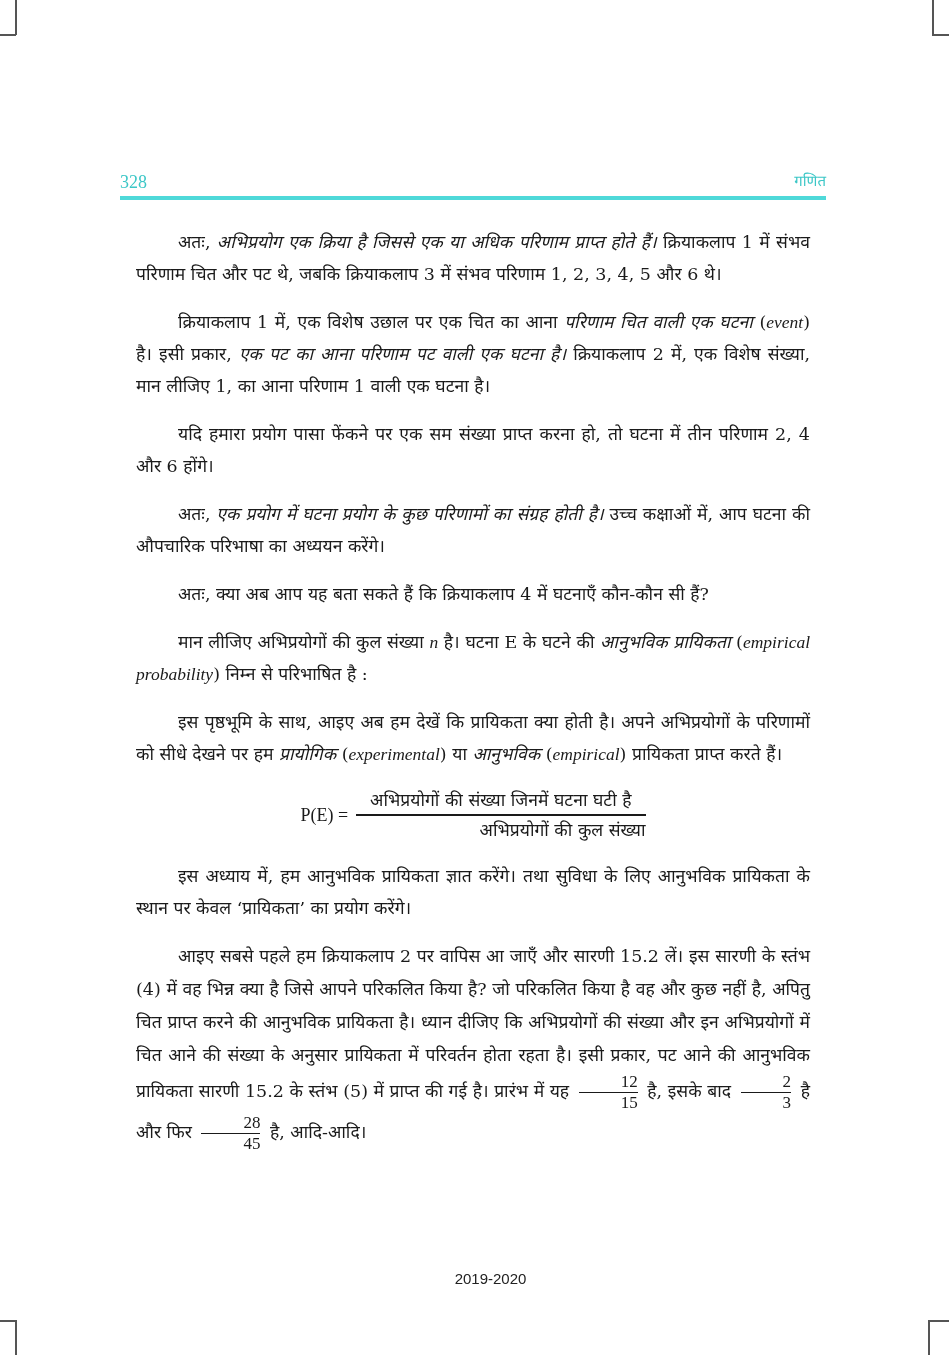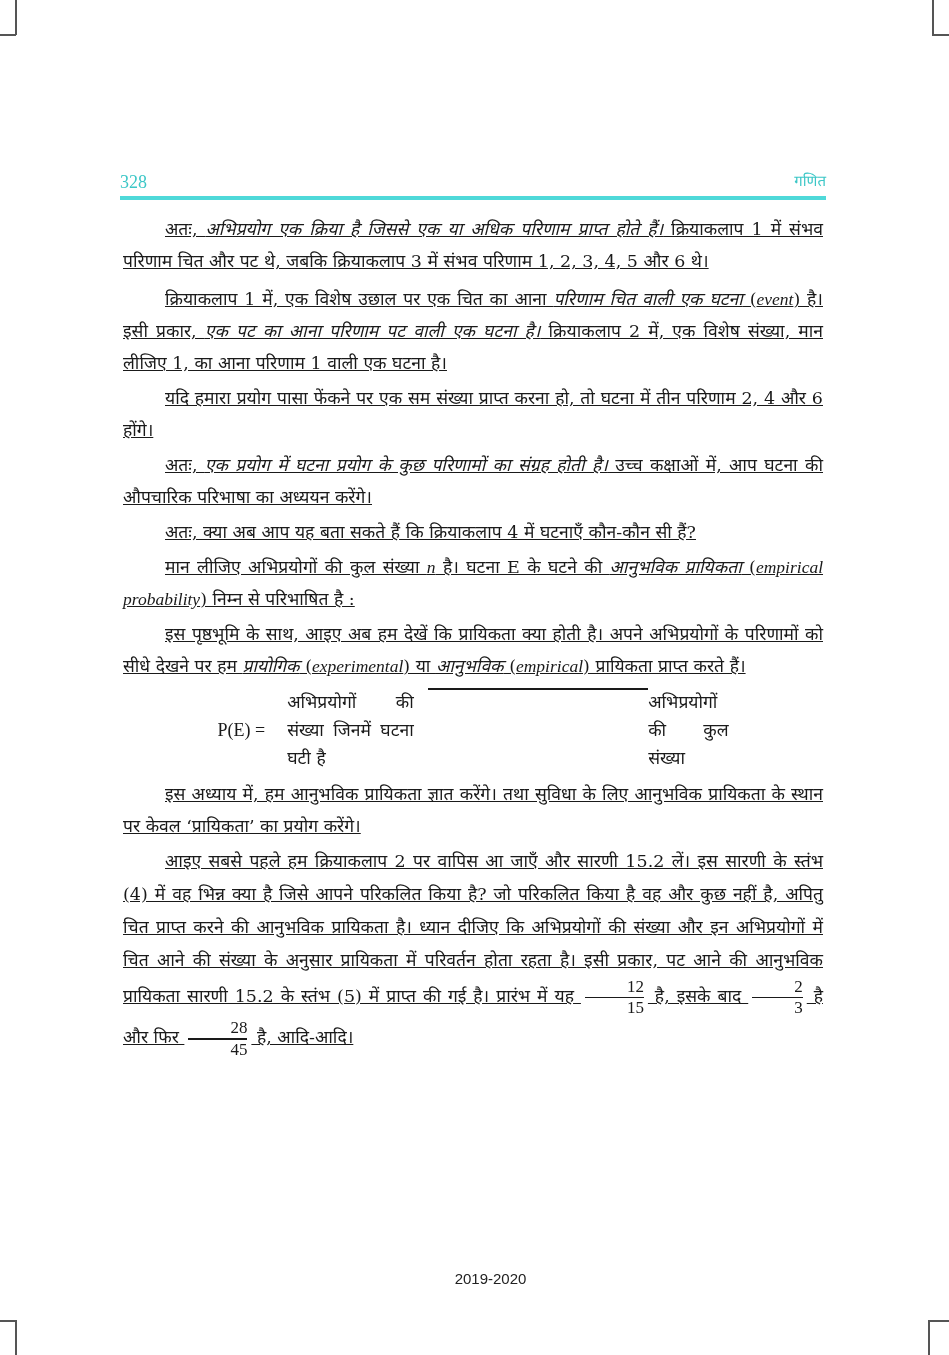--- a/index.html
+++ b/index.html
@@ -4,27 +4,27 @@
 <style>
   html, body { margin: 0; padding: 0; background: #ffffff; }
   body { width: 949px; height: 1355px; position: relative; overflow: hidden;
          font-family: "DejaVu Serif", "Liberation Serif", serif; color: #1a1a1a; }
   .crop { position: absolute; background: #555; }
   .header { position: absolute; left: 120px; top: 170px; width: 706px; height: 30px; }
   .page-num { position: absolute; left: 0; top: 2px; font-family: "Liberation Serif", serif; font-size: 18px; color: #3cc7c7; }
   .running-title { position: absolute; right: 0; top: 0; font-size: 15px; color: #3cc7c7; }
   .rule { position: absolute; left: 120px; top: 196px; width: 706px; height: 4px; background: #4fd9d9; }
   .body { position: absolute; left: 120px; top: 210px; width: 706px; font-size: 17.5px; line-height: 32px; text-align: justify; }
-  .p { margin: 3px; text-indent: 42px; text-decoration: underline; }
+  .p { margin: 16px; text-indent: 42px; }
   .p.gap { margin-top: 6px; }
   .it { font-style: italic; }
   .lat { font-family: "Liberation Serif", serif; font-style: italic; }
   .formula { display: flex; align-items: center; justify-content: center; margin: 6px 0 6px 0; }
   .formula .lhs { font-family: "Liberation Serif", serif; font-size: 18px; margin-right: 8px; }
-  .frac { display: inline-flex; flex-direction: row; align-items: flex-start; vertical-align: middle; }
+  .frac { display: inline-flex; flex-direction: column; align-items: flex-end; vertical-align: middle; }
   .frac .num { padding: 0 14px; line-height: 28px; }
   .frac .bar { width: 100%; height: 1.5px; background: #1a1a1a; }
   .frac .den { line-height: 28px; }
   .sfrac { display: inline-flex; flex-direction: column; align-items: flex-end; vertical-align: middle;
            font-family: "Liberation Serif", serif; font-size: 17px; line-height: 20px; margin: 0 4px; }
   .sfrac .bar { width: 100%; min-width: 18px; height: 1.3px; background: #1a1a1a; }
   .footer { position: absolute; left: 16px; width: 949px; top: 1270px; text-align: center;
             font-family: "Liberation Sans", sans-serif; font-size: 15px; color: #222; }
 </style>
 </head>

